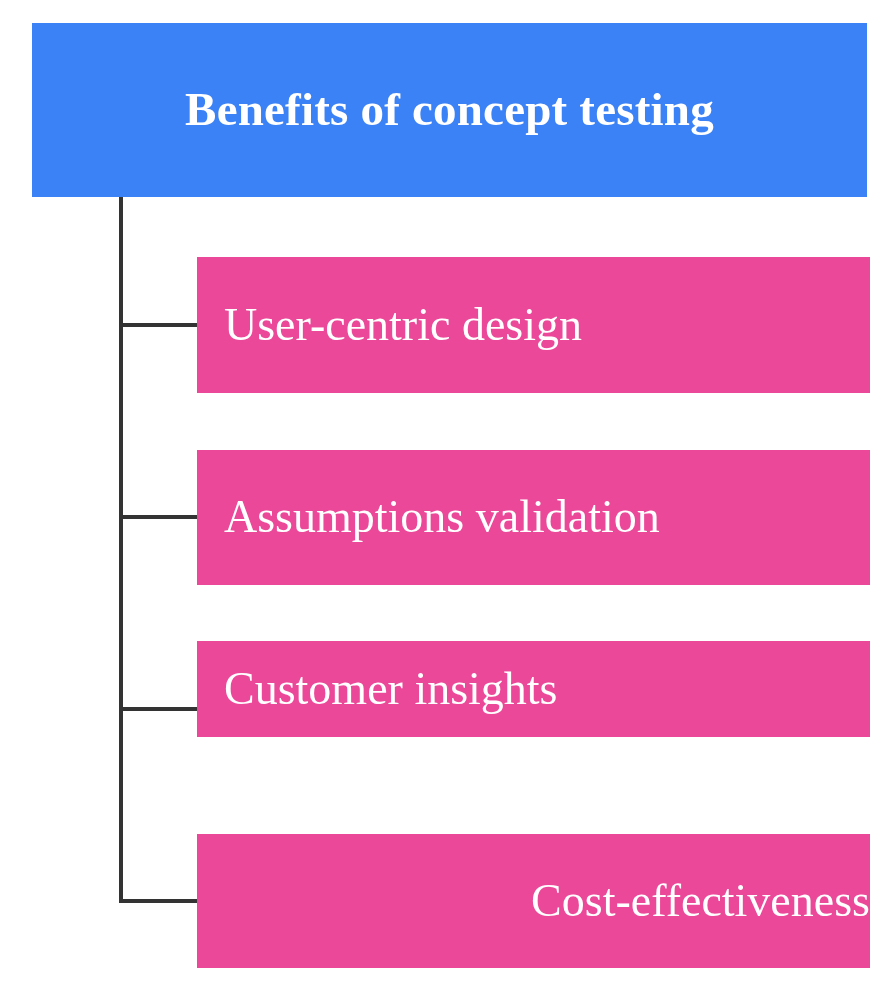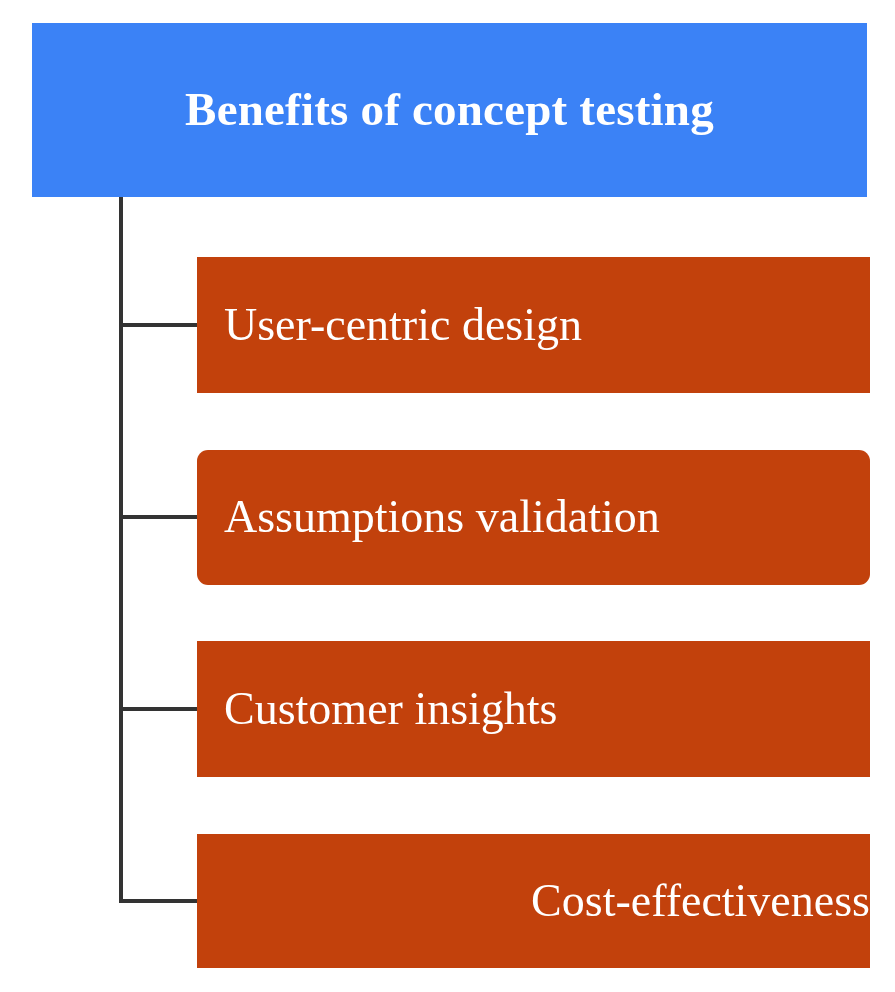--- a/index.html
+++ b/index.html
@@ -45,38 +45,38 @@
     letter-spacing: 0.2px;
     text-align: center;
     white-space: nowrap;
   }
 
   
   .child-node {
     position: absolute;
     left: 197px;
     width: 673px;
-    background: #c2410c;
+    background: #ec4899;
     display: flex;
     align-items: center;
     box-sizing: border-box;
     padding-left: 27px;
   }
   .child-label {
     color: #ffffff;
     font-family: "Liberation Serif", "DejaVu Serif", serif;
     font-weight: normal;
     font-size: 46px;
     line-height: 1.1;
     white-space: nowrap;
   }
 
   #child-0 { top: 257px;  height: 136px; }
-  #child-1 { top: 450px;  height: 135px; border-radius: 11px; }
-  #child-2 { top: 641px;  height: 136px; }
+  #child-1 { top: 450px;  height: 135px; }
+  #child-2 { top: 641px;  height: 96px; }
   #child-3 { top: 834px;  height: 134px; justify-content: flex-end; }
 
   
   .connector-trunk {
     position: absolute;
     left: 119px;
     top: 197px;
     width: 4px;
     height: 706px;
     background: #333333;

